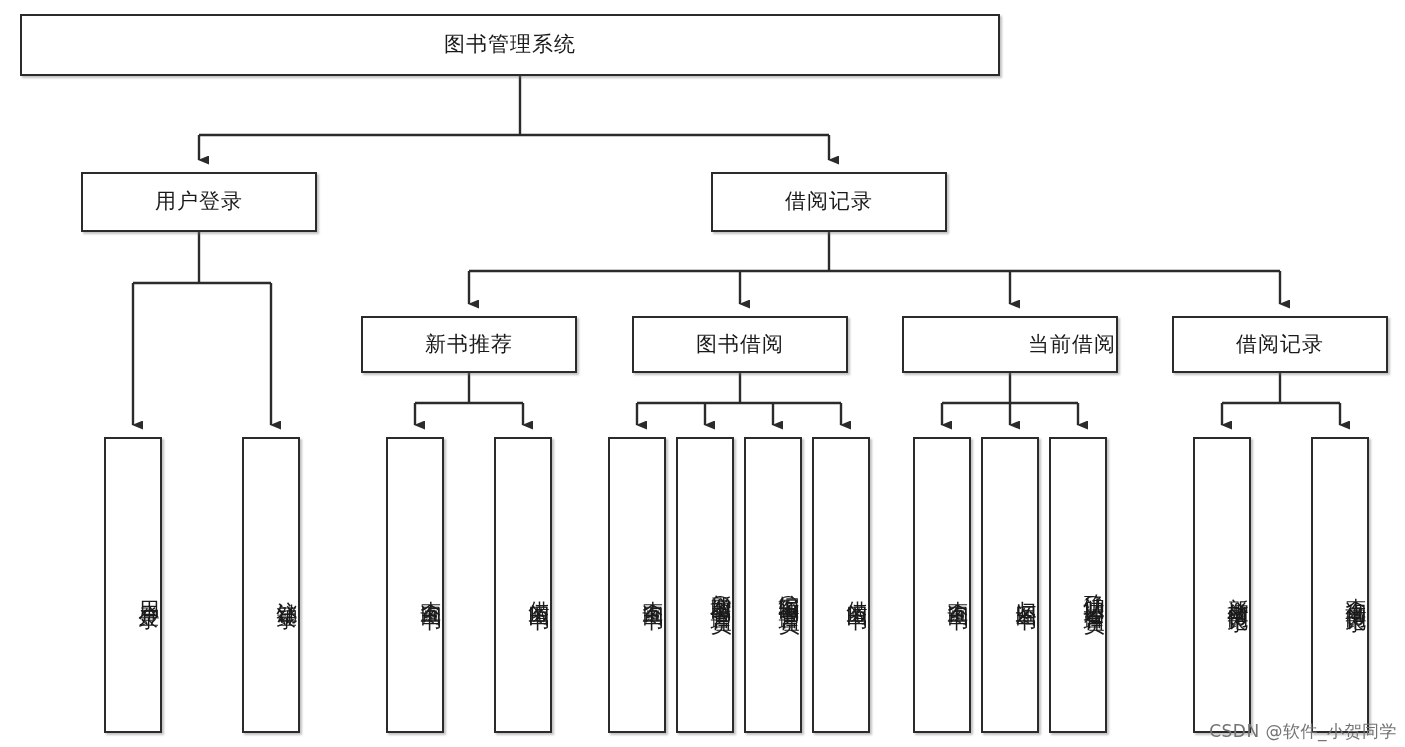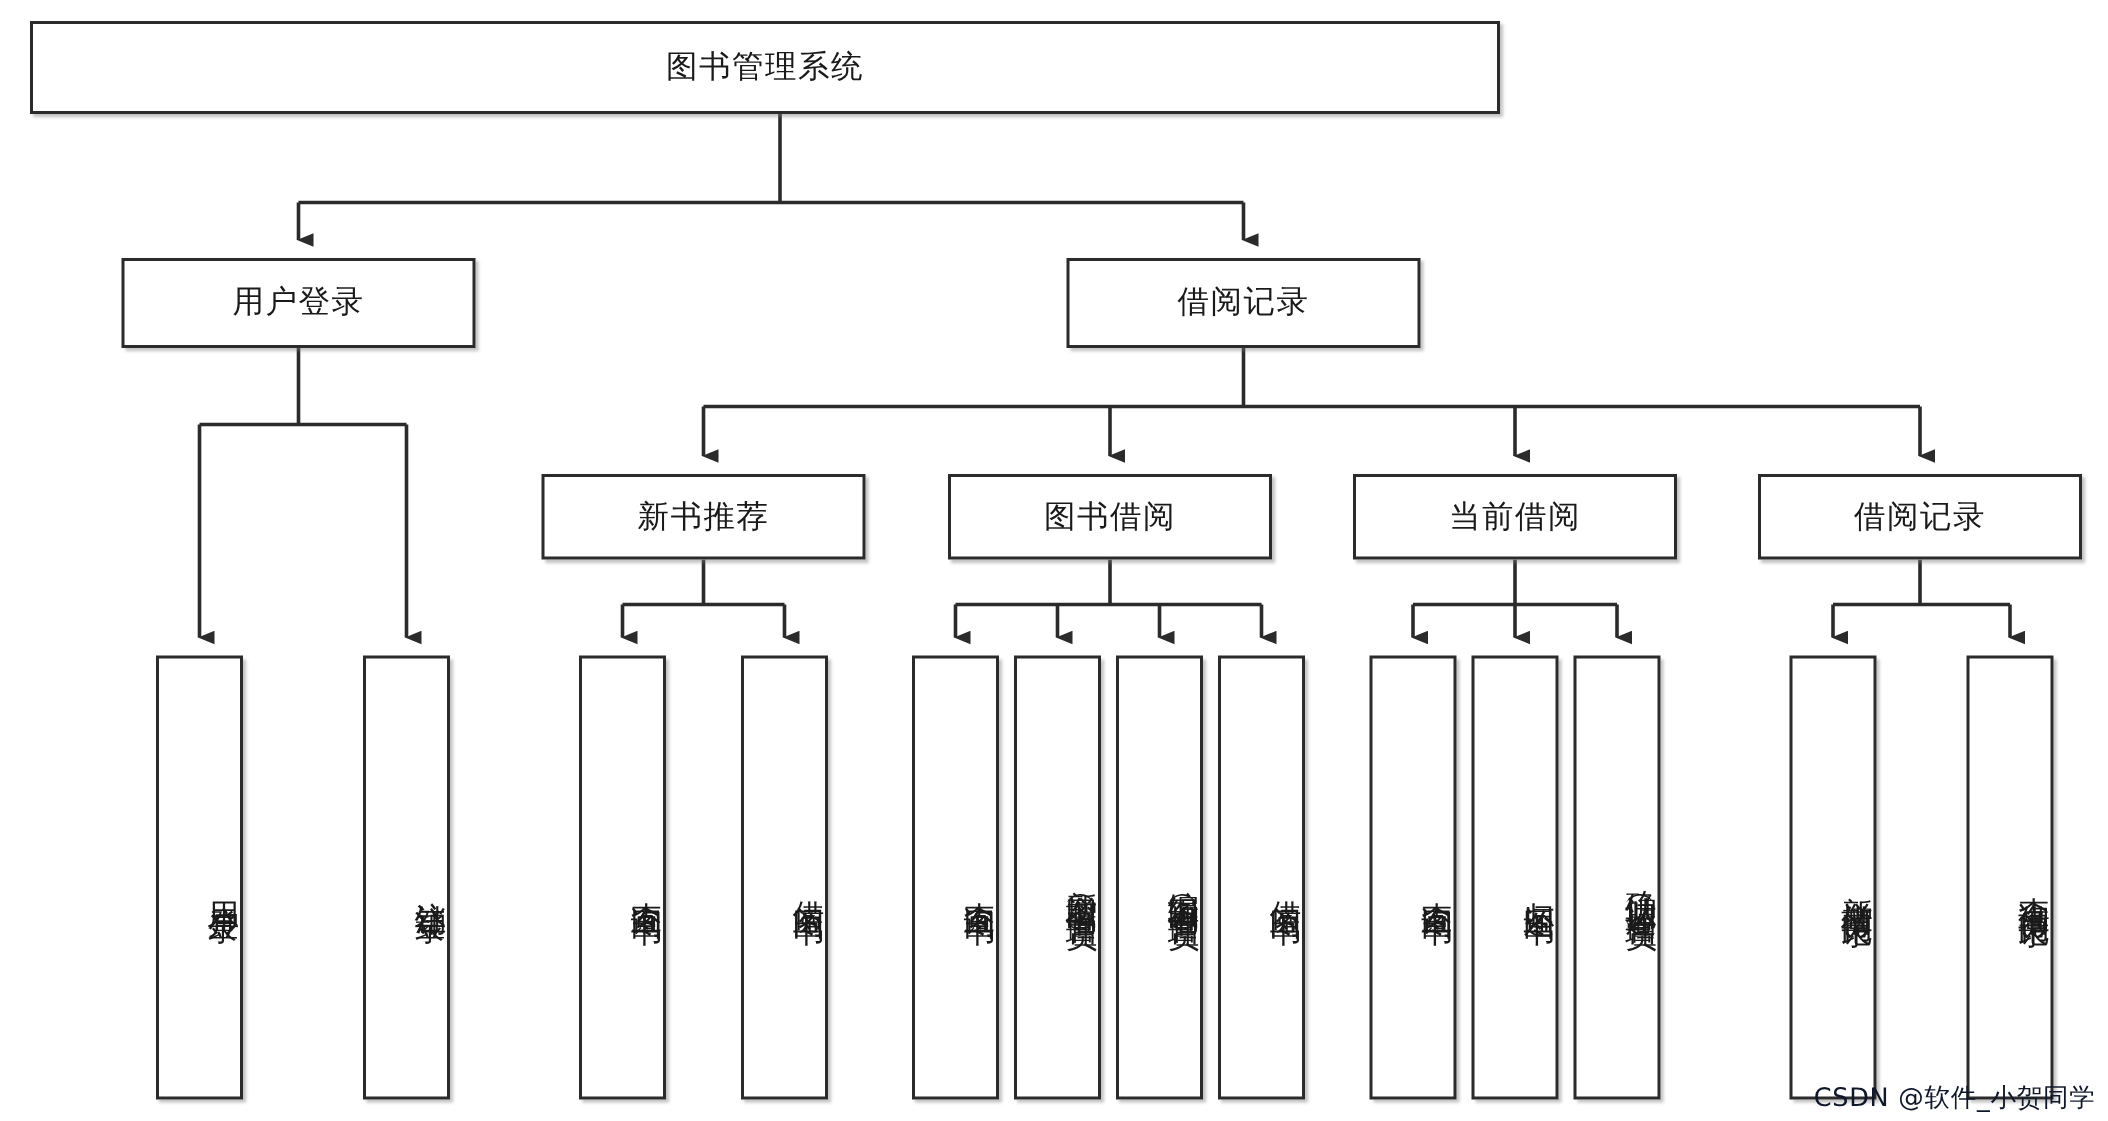--- a/index.html
+++ b/index.html
@@ -51,21 +51,21 @@
   .node.v .vtext {
     writing-mode: vertical-rl;
     text-orientation: upright;
     white-space: nowrap;
   }
   #watermark {
     position: absolute;
     right: 8px;
     bottom: 4px;
     font-size: 17px;
-    color: #0f172a;
+    color: #737373;
     white-space: nowrap;
     letter-spacing: 0.5px;
   }
 </style>
 </head>
 <body>
 
 <div id="canvas">
 
   <svg id="wires" viewBox="0 0 1405 747" xmlns="http://www.w3.org/2000/svg">
@@ -128,21 +128,21 @@
   <div class="node h" style="left:711px; top:172px; width:236px; height:60px;">
     <span>借阅记录</span>
   </div>
 
   <div class="node h" style="left:361px; top:316px; width:216px; height:57px;">
     <span>新书推荐</span>
   </div>
   <div class="node h" style="left:632px; top:316px; width:216px; height:57px;">
     <span>图书借阅</span>
   </div>
-  <div class="node h" style="left:902px; top:316px; width:216px; height:57px;">
+  <div class="node h" style="left:902px; top:316px; width:216px; height:57px;justify-content:flex-end;">
     <span>当前借阅</span>
   </div>
   <div class="node h" style="left:1172px; top:316px; width:216px; height:57px;align-items:center;">
     <span>借阅记录</span>
   </div>
 
   <div class="node v" style="left:104px; top:437px; width:58px; height:296px;">
     <span class="vtext">用户登录</span>
   </div>
   <div class="node v" style="left:242px; top:437px; width:58px; height:296px;">

